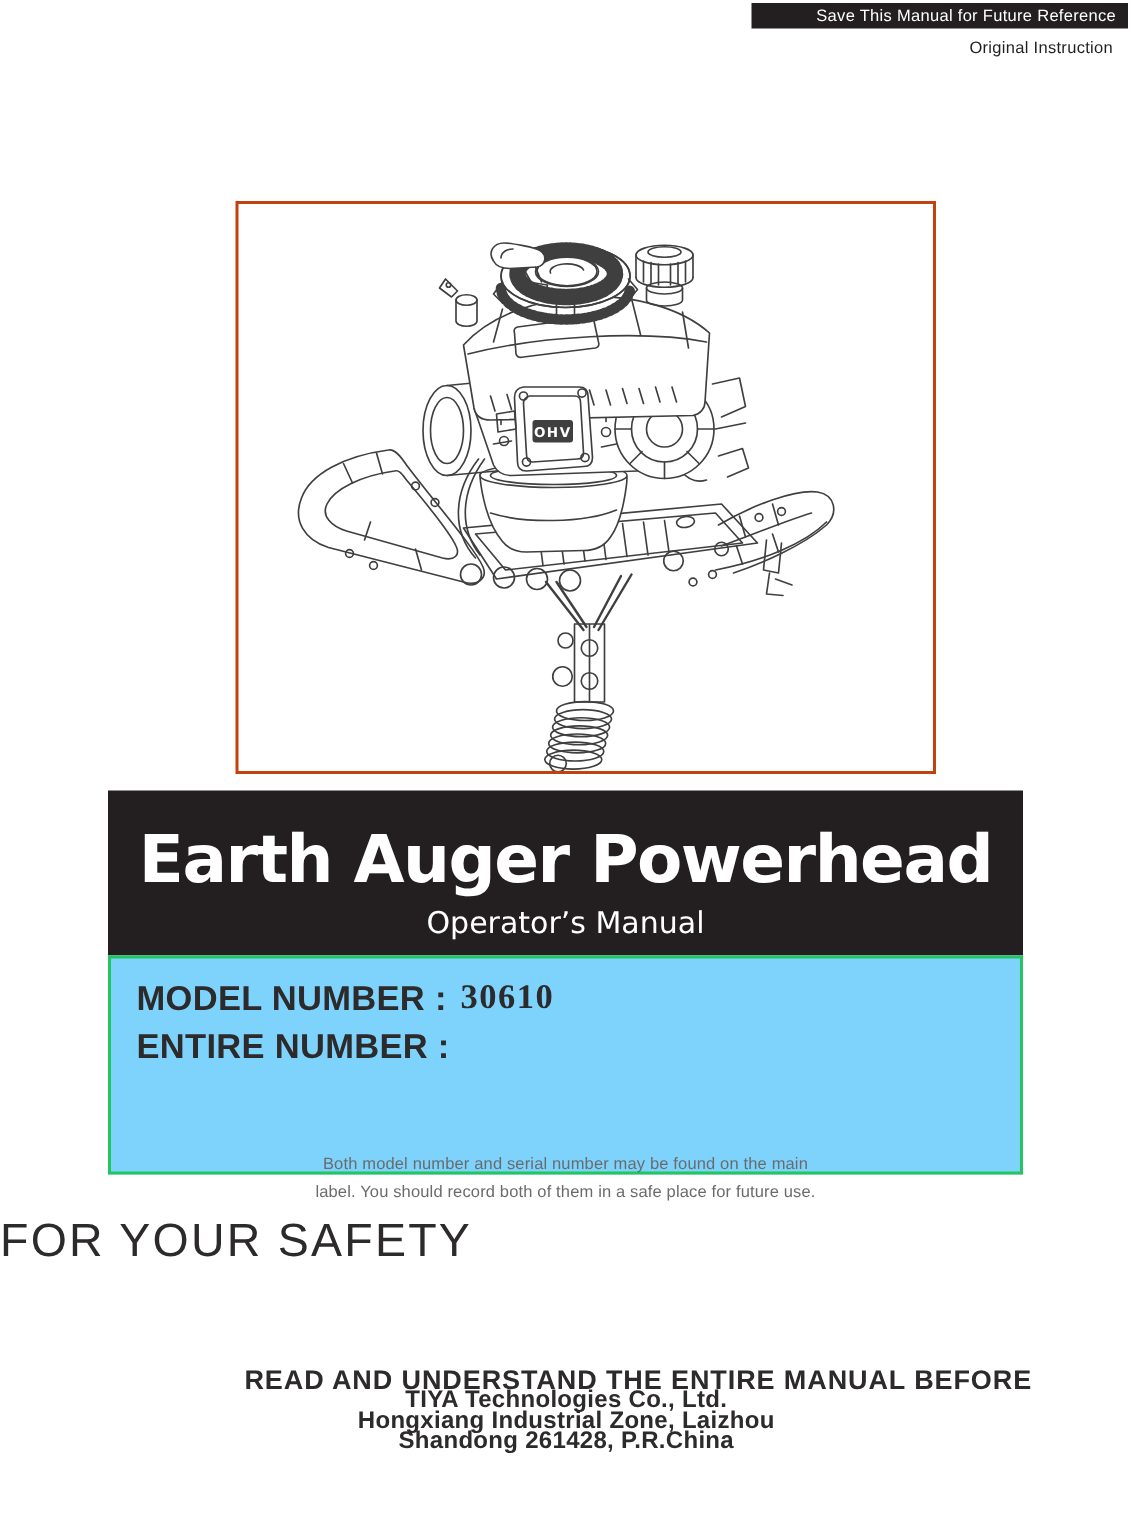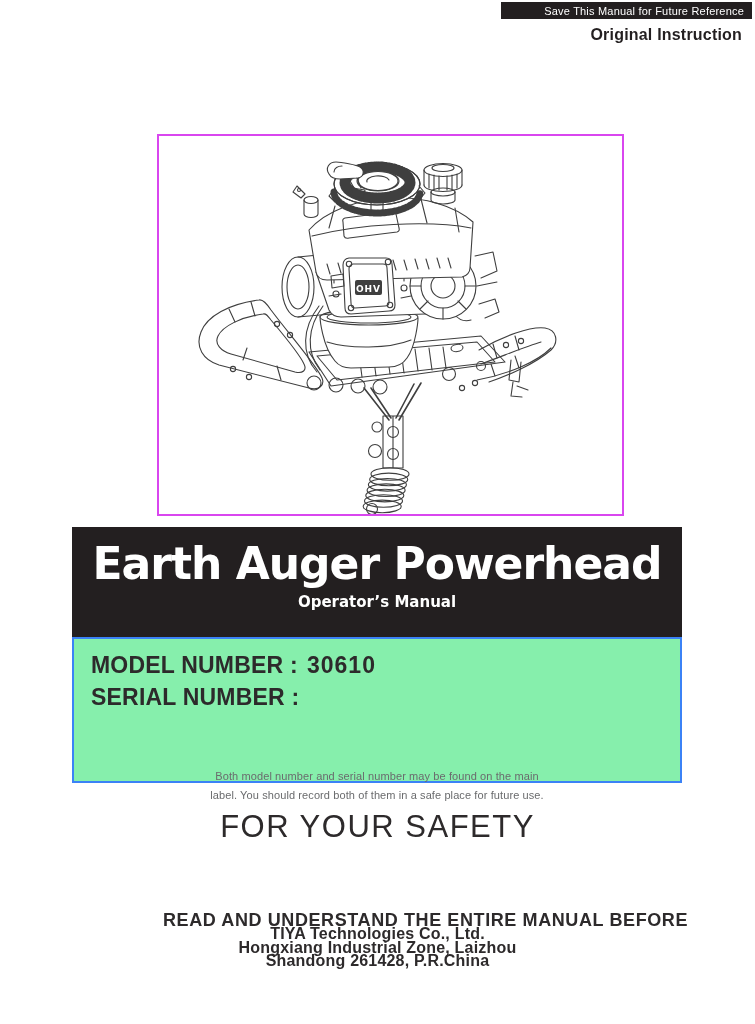--- a/index.html
+++ b/index.html
@@ -8,65 +8,65 @@
     font-family:"Liberation Sans",sans-serif;overflow:hidden;color:#2d2a2b;
   }
   
   .topbar{
     position:absolute;left:501px;top:2px;width:251px;height:17px;
     background:#231f20;color:#ffffff;font-size:11px;font-weight:normal;
     line-height:18px;text-align:right;padding-right:8px;box-sizing:border-box;
     letter-spacing:0.2px;
   }
   .orig-instr{
-    position:absolute;top:26px;right:13px;font-size:16px;font-weight:bold;
+    position:absolute;top:26px;right:13px;font-size:11px;font-weight:normal;
     color:#231f20;letter-spacing:0.2px;
   }
   
   .figure-box{
     position:absolute;left:157px;top:134px;width:463px;height:378px;
-    border:2px solid #d946ef;background:#ffffff;
+    border:2px solid #c2410c;background:#ffffff;
   }
   .figure-box svg{display:block;width:100%;height:100%;}
   
   .title-banner{
     position:absolute;left:72px;top:527px;width:610px;height:110px;
     background:#231f20;color:#ffffff;text-align:center;
     font-family:"DejaVu Sans",sans-serif;
   }
   .title-banner .title{
-    font-size:44px;font-weight:bold;letter-spacing:-1px;padding-top:11px;
+    font-size:44px;font-weight:bold;letter-spacing:-1px;padding-top:21px;
   }
   .title-banner .subtitle{
-    font-size:15px;font-weight:bold;margin-top:4px;letter-spacing:0;
+    font-size:20px;font-weight:normal;margin-top:4px;letter-spacing:0;
   }
   
   .model-box{
     position:absolute;left:72px;top:637px;width:610px;height:146px;
-    border:2px solid #3b82f6;box-sizing:border-box;background:#86efac;
+    border:2px solid #22c55e;box-sizing:border-box;background:#7dd3fc;
   }
   .m-row{position:absolute;left:0;width:100%;height:26px;}
   .m-row.r1{top:13px;}
   .m-row.r2{top:45px;}
   .m-label{
     position:absolute;left:17px;font-size:23px;font-weight:bold;
     color:#2d2a2b;letter-spacing:0.2px;
   }
   .m-value{
     position:absolute;left:233px;font-size:23px;font-weight:bold;
-    color:#2d2a2b;letter-spacing:1px;
+    color:#2d2a2b;letter-spacing:1px;font-family:Liberation Serif, serif;
   }
   .m-note{
     position:absolute;top:80px;left:0;width:100%;text-align:center;
     font-size:11px;line-height:18.5px;color:#6a6b6d;letter-spacing:0.1px;margin-top:48px;
   }
   .m-note span{display:block;}
   
   .safety-heading{
-    position:absolute;top:809px;left:0;width:755px;text-align:center;
+    position:absolute;top:809px;left:0;width:755px;text-align:left;
     font-size:31px;font-weight:normal;letter-spacing:1.5px;color:#2d2a2b;
   }
   .safety-line{
     position:absolute;left:0;width:755px;text-align:center;
     font-size:18px;font-weight:bold;letter-spacing:0.6px;color:#2d2a2b;
   }
   .safety-line.l1{top:910px;padding-left:48px;}
   .safety-line.l2{top:889px;}
   
   .company{
@@ -236,21 +236,21 @@
     <div class="title">Earth Auger Powerhead</div>
     <div class="subtitle">Operator’s Manual</div>
   </div>
 
   <div class="model-box">
     <div class="m-row r1">
       <span class="m-label">MODEL NUMBER :</span>
       <span class="m-value">30610</span>
     </div>
     <div class="m-row r2">
-      <span class="m-label">SERIAL NUMBER :</span>
+      <span class="m-label">ENTIRE NUMBER :</span>
     </div>
     <div class="m-note">
       <span>Both model number and serial number may be found on the main</span>
       <span>label. You should record both of them in a safe place for future use.</span>
     </div>
   </div>
 
   <div class="safety-heading">FOR YOUR SAFETY</div>
   <div class="safety-line l1">READ AND UNDERSTAND THE ENTIRE MANUAL BEFORE</div>
 

